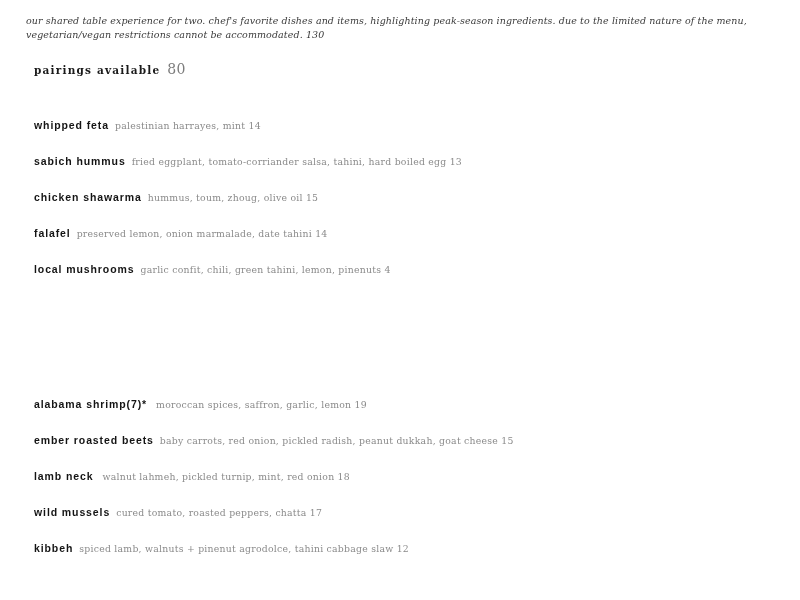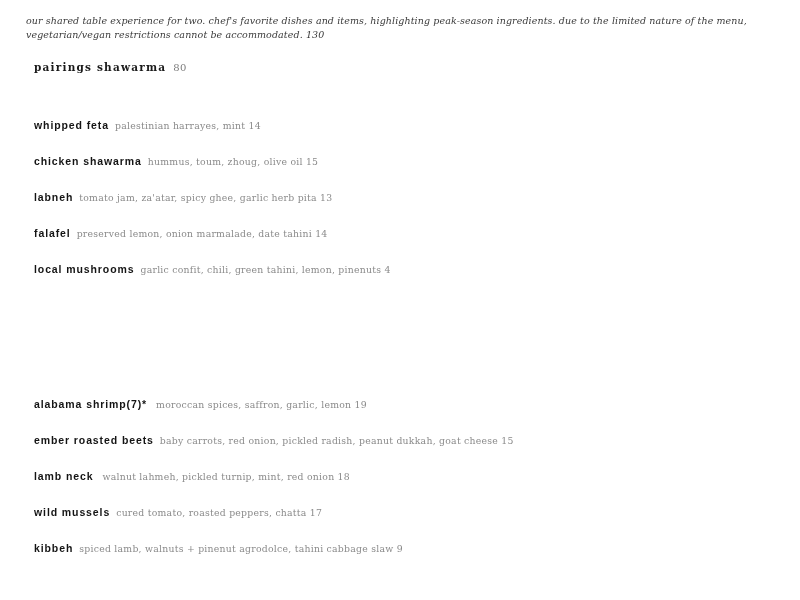--- a/index.html
+++ b/index.html
@@ -43,21 +43,21 @@
   .pairings .name {
     font-family: "DejaVu Serif", serif;
     font-weight: bold;
     letter-spacing: 1.2px;
     color: #1a1a1a;
     font-size: 10.5px;
   }
   .pairings .price {
     font-family: "DejaVu Serif", serif;
     color: #7c7c7c;
-    font-size: 10px;
+    font-size: 14px;
     margin-left: 7px;
     letter-spacing: 0.4px;
   }
   .section {
     position: absolute;
     left: 34px;
     width: 740px;
   }
   .section.one { top: 118px; }
   .section.two { top: 397px; }
@@ -86,32 +86,32 @@
   .item.tight .desc { margin-left: 9px; }
 </style>
 </head>
 <body>
 
 <div class="page">
 
   <div class="intro">our shared table experience for two. chef's favorite dishes and items, highlighting peak-season ingredients. due to the limited nature of the menu, vegetarian/vegan restrictions cannot be accommodated. 130</div>
 
   <div class="pairings">
-    <span class="name">pairings shawarma</span><span class="price">80</span>
+    <span class="name">pairings available</span><span class="price">80</span>
   </div>
 
   <div class="section one">
     <div class="item">
       <span class="name">whipped feta</span><span class="desc">palestinian harrayes, mint 14</span>
     </div>
     <div class="item">
-      <span class="name">chicken shawarma</span><span class="desc">hummus, toum, zhoug, olive oil 15</span>
+      <span class="name">sabich hummus</span><span class="desc">fried eggplant, tomato-corriander salsa, tahini, hard boiled egg 13</span>
     </div>
     <div class="item">
-      <span class="name">labneh</span><span class="desc">tomato jam, za'atar, spicy ghee, garlic herb pita 13</span>
+      <span class="name">chicken shawarma</span><span class="desc">hummus, toum, zhoug, olive oil 15</span>
     </div>
     <div class="item">
       <span class="name">falafel</span><span class="desc">preserved lemon, onion marmalade, date tahini 14</span>
     </div>
     <div class="item">
       <span class="name">local mushrooms</span><span class="desc">garlic confit, chili, green tahini, lemon, pinenuts 4</span>
     </div>
   </div>
 
   <div class="section two">
@@ -121,17 +121,17 @@
     <div class="item">
       <span class="name">ember roasted beets</span><span class="desc">baby carrots, red onion, pickled radish, peanut dukkah, goat cheese 15</span>
     </div>
     <div class="item tight">
       <span class="name">lamb neck</span><span class="desc">walnut lahmeh, pickled turnip, mint, red onion 18</span>
     </div>
     <div class="item">
       <span class="name">wild mussels</span><span class="desc">cured tomato, roasted peppers, chatta 17</span>
     </div>
     <div class="item">
-      <span class="name">kibbeh</span><span class="desc">spiced lamb, walnuts + pinenut agrodolce, tahini cabbage slaw 9</span>
+      <span class="name">kibbeh</span><span class="desc">spiced lamb, walnuts + pinenut agrodolce, tahini cabbage slaw 12</span>
     </div>
   </div>
 
 </div>
 
 </body></html>

